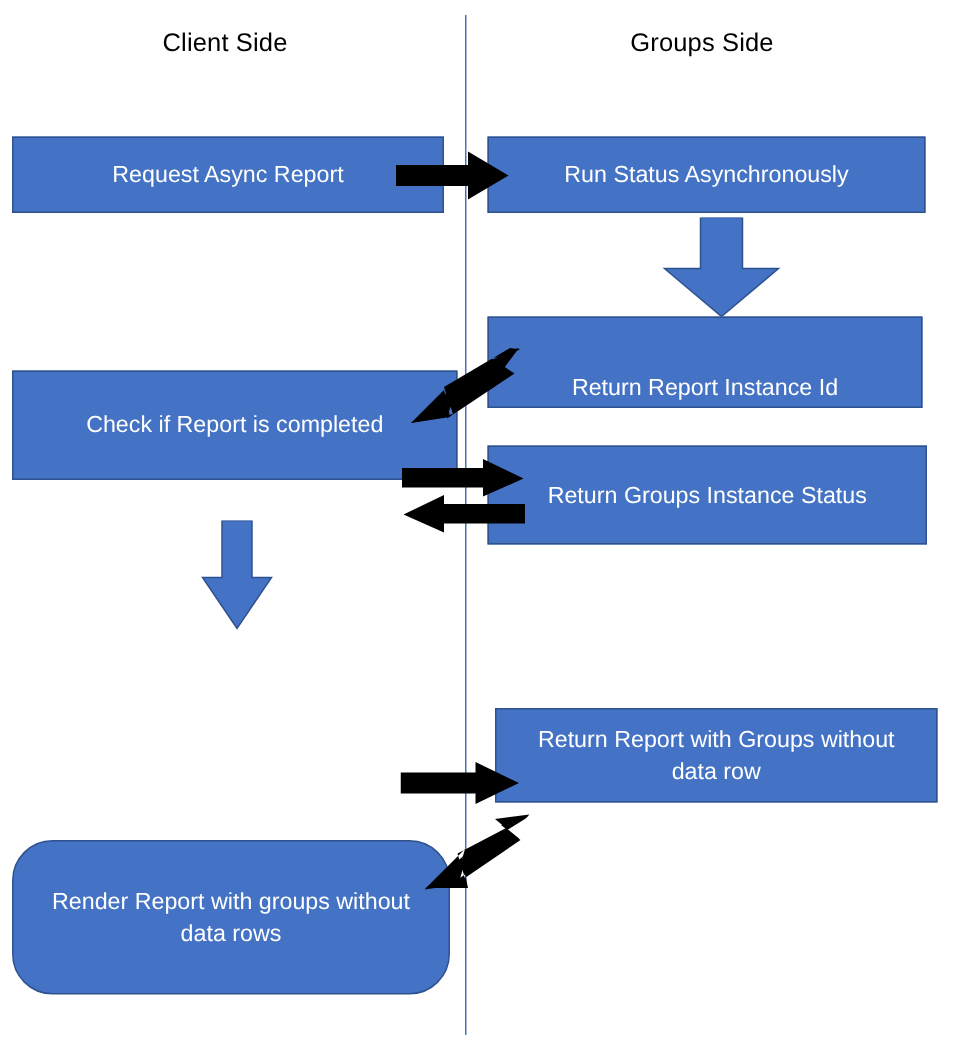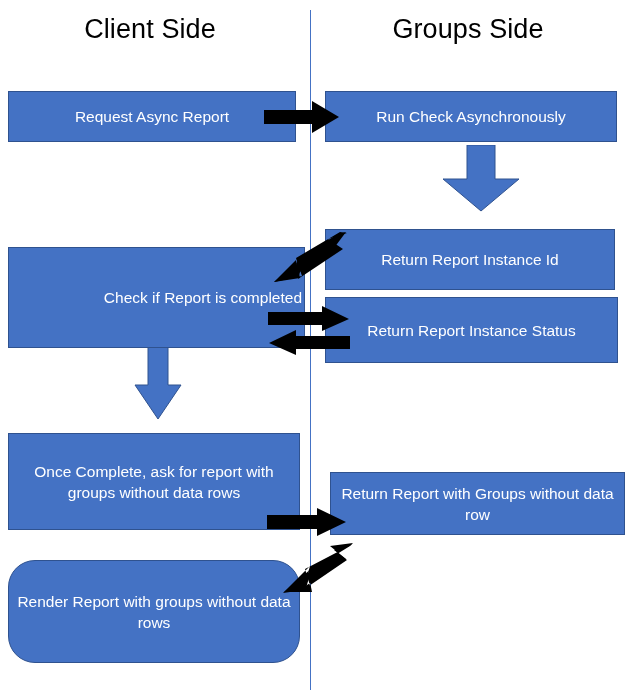--- a/index.html
+++ b/index.html
@@ -12,21 +12,21 @@
   }
   #canvas {
     position: relative;
     width: 635px;
     height: 697px;
     background: #ffffff;
     overflow: hidden;
   }
   .lane-title {
     position: absolute;
-    font-size: 27px;
+    font-size: 17px;
     line-height: 30px;
     color: #000000;
     font-weight: 400;
     text-align: center;
     white-space: nowrap;
     letter-spacing: 0.1px;
   }
   #lane-title-client { left: 0px;   top: 14px; width: 300px; }
   #lane-title-server { left: 318px; top: 14px; width: 300px; }
 
@@ -44,30 +44,30 @@
     background: #4472c4;
     border: 1px solid #2f528f;
     color: #ffffff;
     font-size: 15.5px;
     line-height: 21px;
     display: flex;
     align-items: center;
     justify-content: center;
     text-align: center;
     box-sizing: border-box;
-    padding: 2px 2px;
+    padding: 2px 22px;
     z-index: 2;
   }
   .proc-box span { display: block; width: 100%; }
 
   
   #box-request-async-report     { left: 8px;   top: 91px;  width: 288px; height: 51px; }
   #box-run-report-async         { left: 325px; top: 91px;  width: 292px; height: 51px; }
-  #box-return-instance-id       { left: 325px; top: 229px; width: 290px; height: 61px; }
-  #box-check-if-completed       { left: 8px;   top: 247px; width: 297px; height: 101px; text-align: right; }
+  #box-return-instance-id       { left: 325px; top: 211px; width: 290px; height: 61px; align-items: flex-end; }
+  #box-check-if-completed       { left: 8px;   top: 247px; width: 297px; height: 73px; }
   #box-return-instance-status   { left: 325px; top: 297px; width: 293px; height: 66px; }
   #box-once-complete            { left: 8px;   top: 433px; width: 292px; height: 97px; }
   #box-return-report-groups     { left: 330px; top: 472px; width: 295px; height: 63px; }
   #box-render-report            { left: 8px;   top: 560px; width: 292px; height: 103px; border-radius: 27px; }
 
   
   .blue-arrow-down {
     position: absolute;
     z-index: 1;
   }
@@ -95,38 +95,35 @@
   <div class="lane-title" id="lane-title-client">Client Side</div>
   <div class="lane-title" id="lane-title-server">Groups Side</div>
 
   <div class="divider"></div>
 
   <div class="proc-box" id="box-request-async-report">
     <span>Request Async Report</span>
   </div>
 
   <div class="proc-box" id="box-run-report-async">
-    <span>Run Check Asynchronously</span>
+    <span>Run Status Asynchronously</span>
   </div>
 
   <div class="proc-box" id="box-return-instance-id">
     <span>Return Report Instance Id</span>
   </div>
 
   <div class="proc-box" id="box-check-if-completed">
     <span>Check if Report is completed</span>
   </div>
 
   <div class="proc-box" id="box-return-instance-status">
-    <span>Return Report Instance Status</span>
+    <span>Return Groups Instance Status</span>
   </div>
 
-  <div class="proc-box" id="box-once-complete">
-    <span>Once Complete, ask for report with groups without data rows</span>
-  </div>
 
   <div class="proc-box" id="box-return-report-groups">
     <span>Return Report with Groups without data row</span>
   </div>
 
   <div class="proc-box" id="box-render-report">
     <span>Render Report with groups without data rows</span>
   </div>
 
   <div class="blue-arrow-down" id="arrow-run-to-instanceid">

